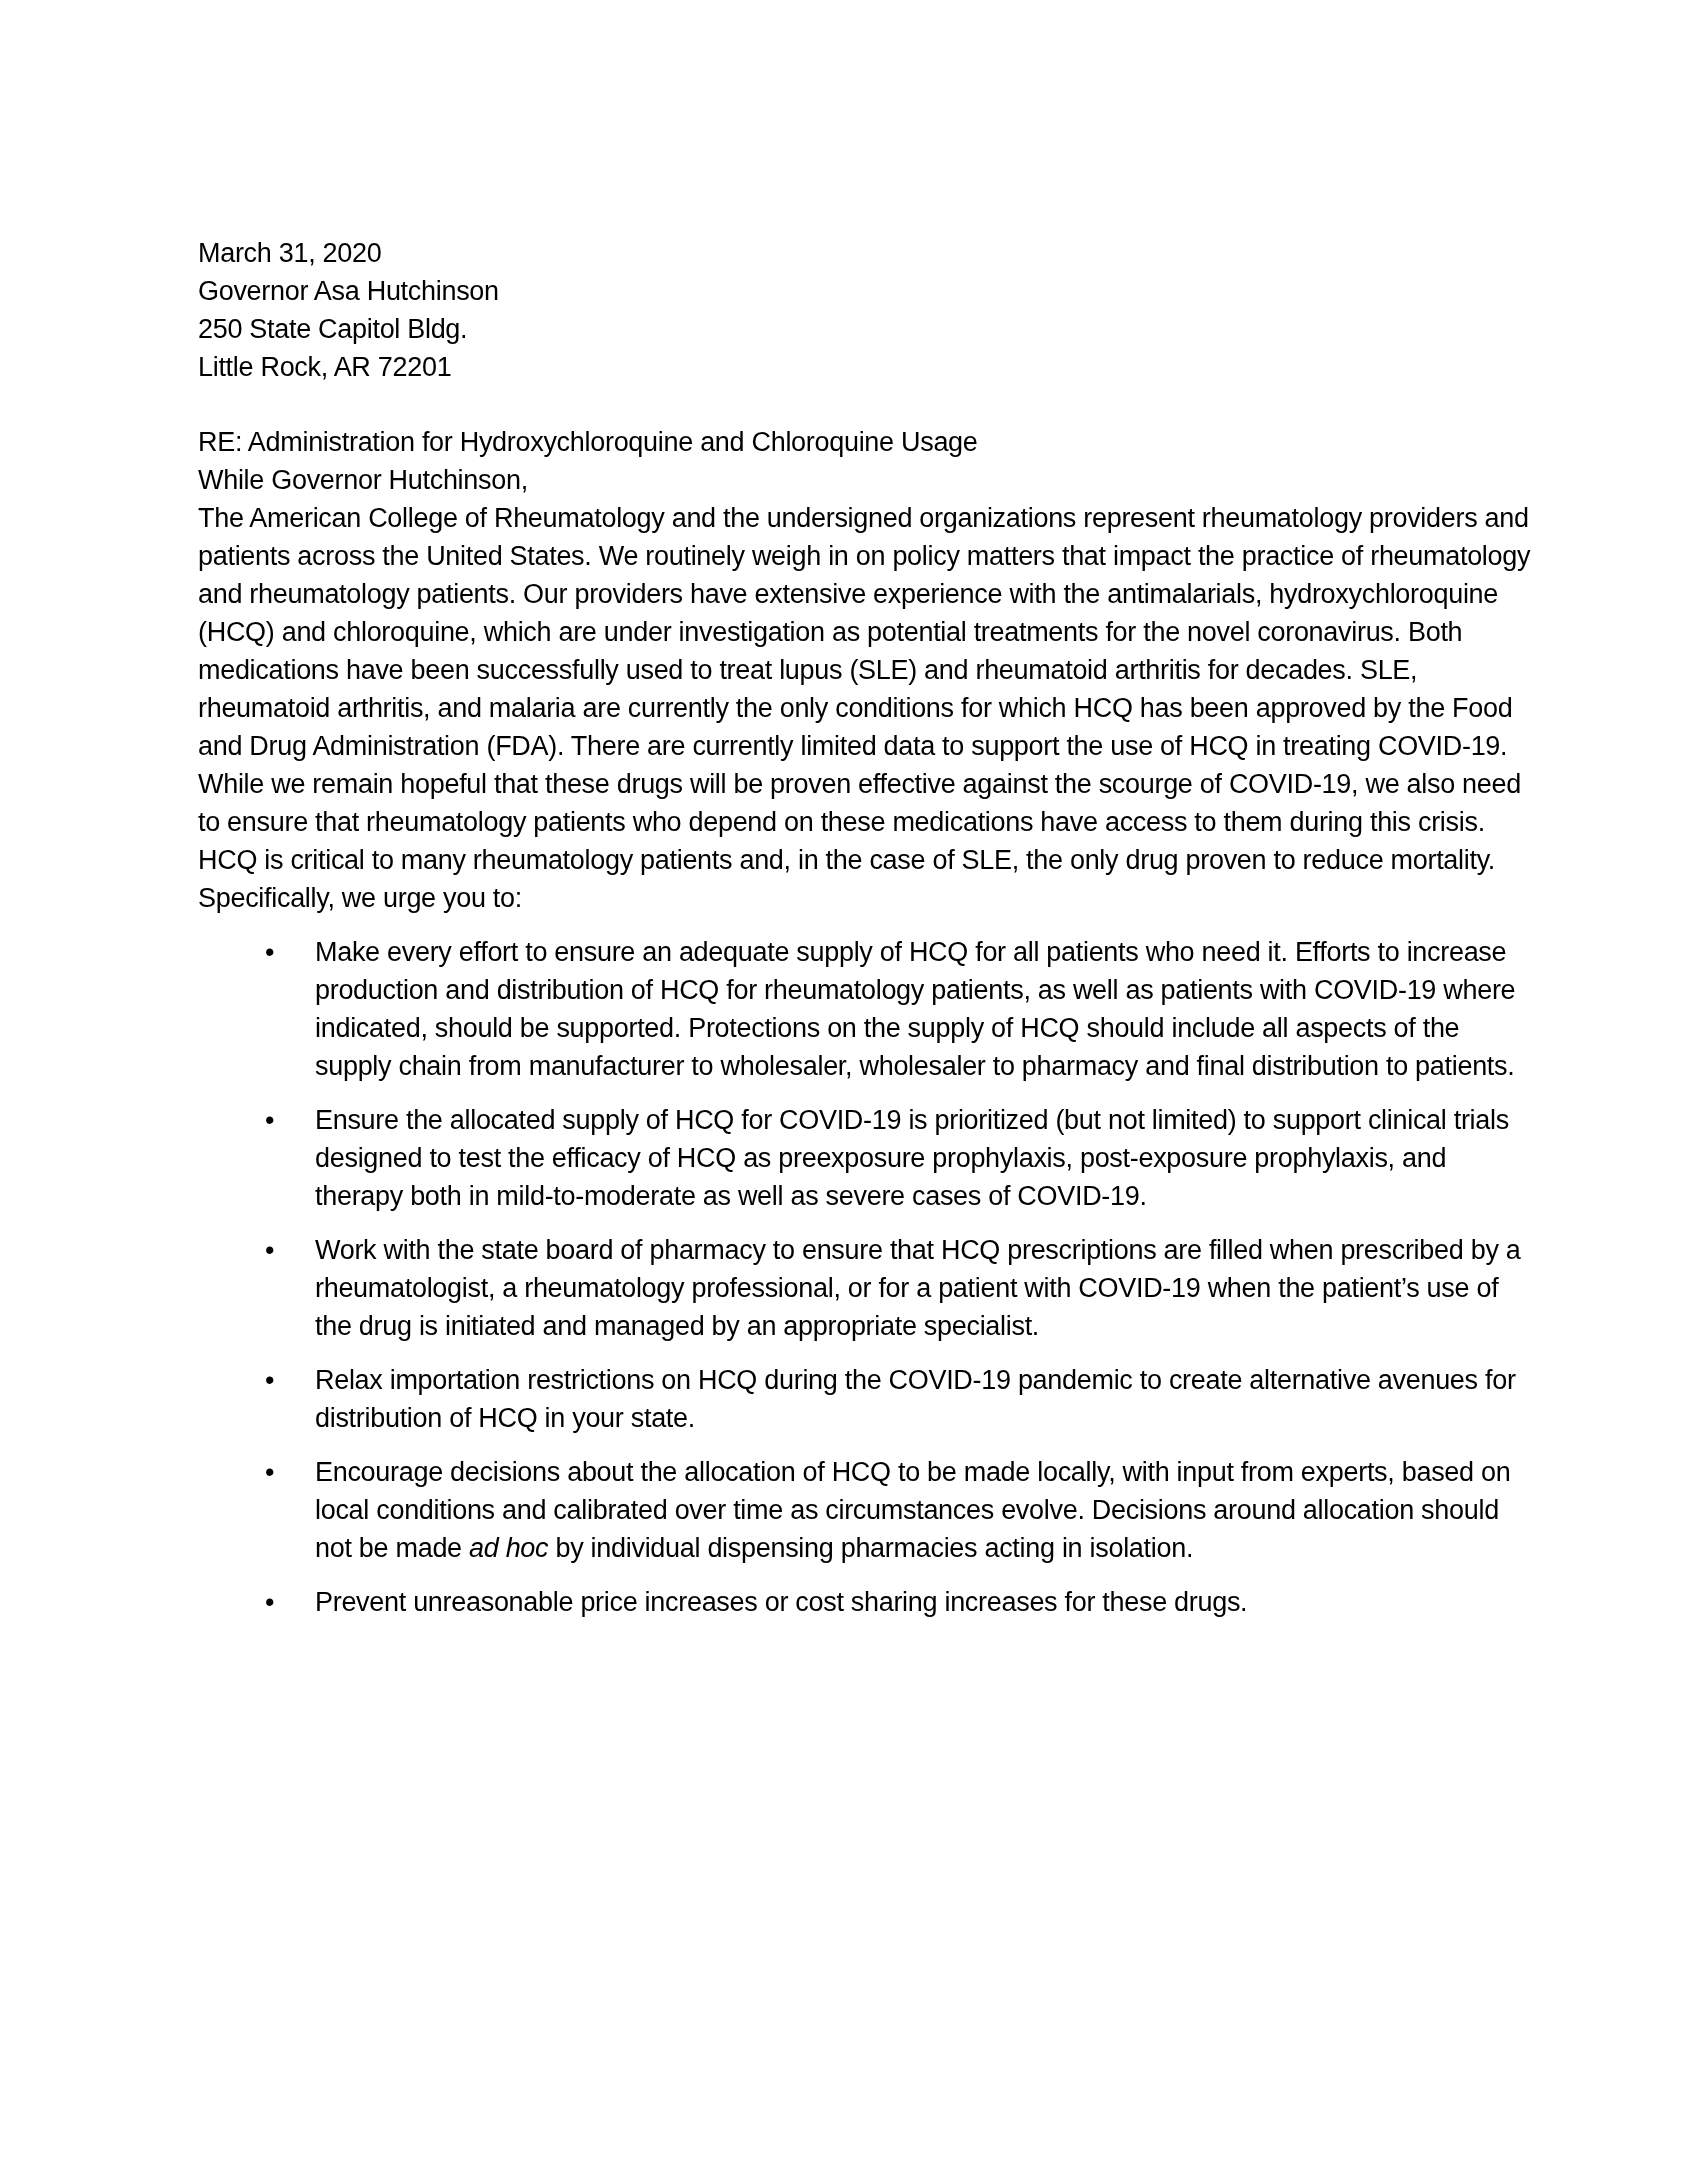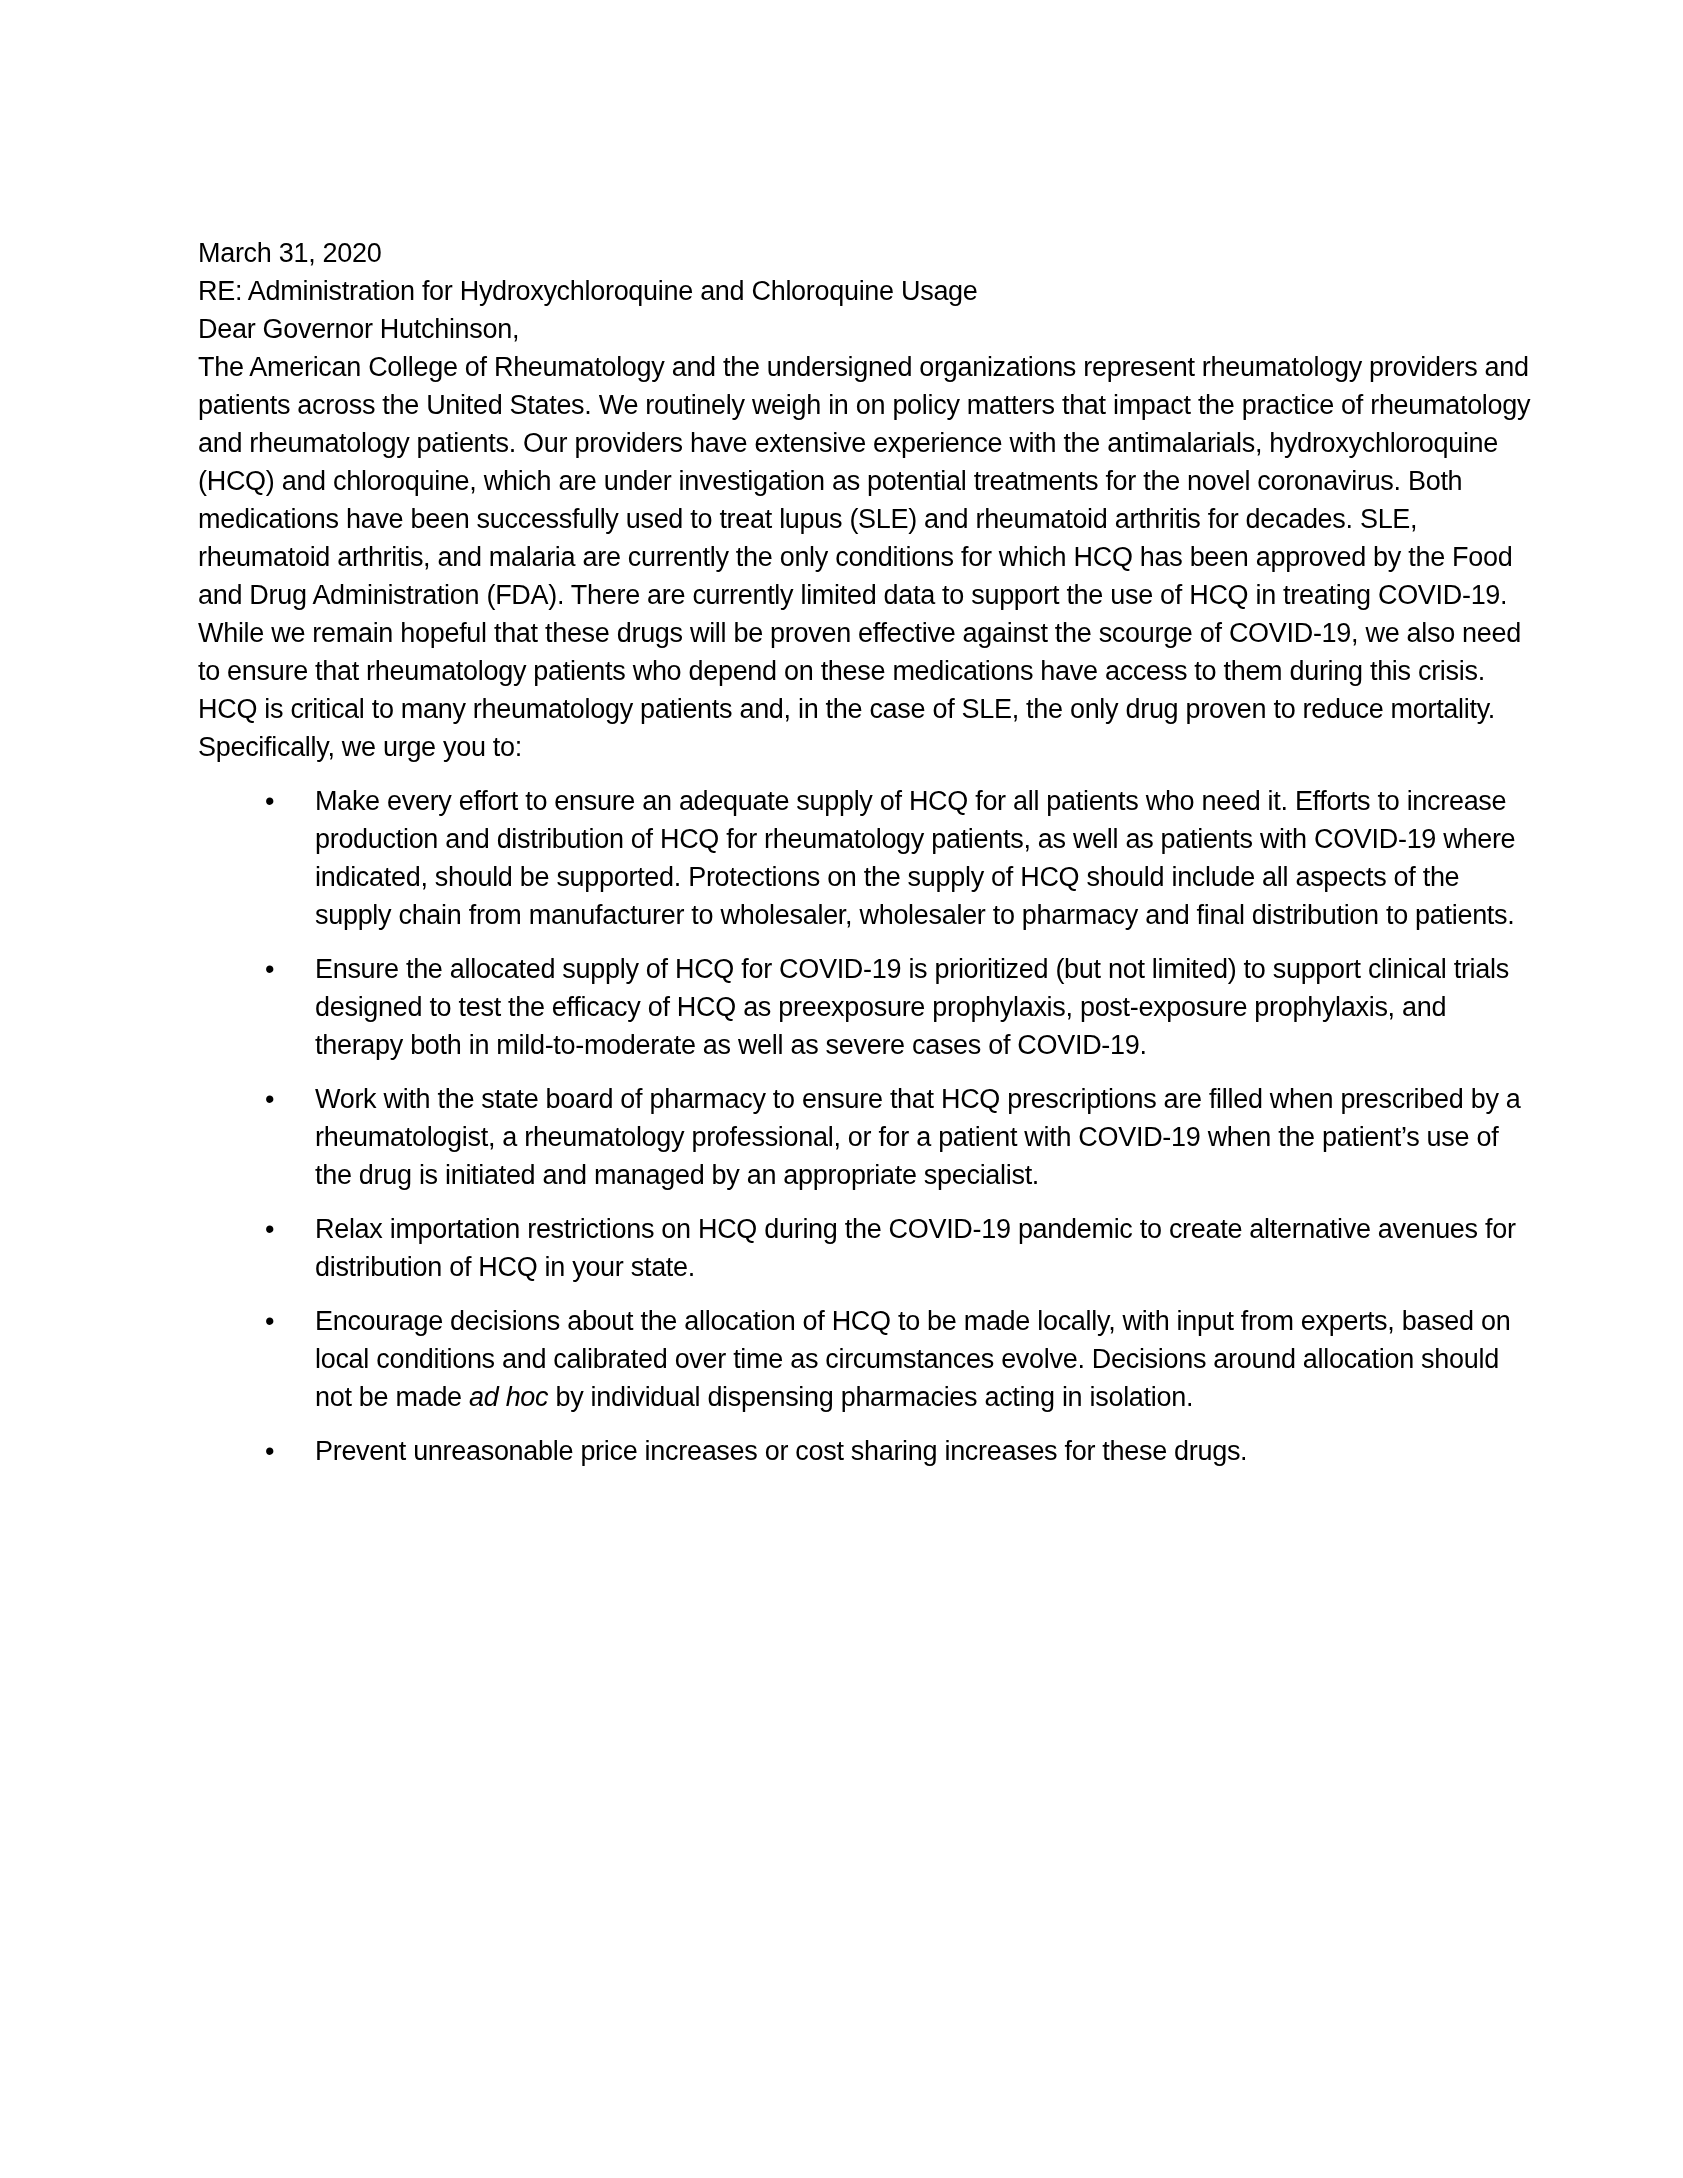--- a/index.html
+++ b/index.html
@@ -46,24 +46,29 @@
   }
   em.italic { font-style: italic; }
 </style>
 </head>
 <body>
 
 <div class="page">
 
   <p class="date">March 31, 2020</p>
 
+  <div class="address-block">
+    <p>Governor Asa Hutchinson</p>
+    <p>250 State Capitol Bldg.</p>
+    <p>Little Rock, AR 72201</p>
+  </div>
 
   <p class="subject">RE: Administration for Hydroxychloroquine and Chloroquine Usage</p>
 
-  <p class="salutation">Dear Governor Hutchinson,</p>
+  <p class="salutation">While Governor Hutchinson,</p>
 
   <p class="para">The American College of Rheumatology and the undersigned organizations represent rheumatology providers and patients across the United States. We routinely weigh in on policy matters that impact the practice of rheumatology and rheumatology patients. Our providers have extensive experience with the antimalarials, hydroxychloroquine (HCQ) and chloroquine, which are under investigation as potential treatments for the novel coronavirus. Both medications have been successfully used to treat lupus (SLE) and rheumatoid arthritis for decades. SLE, rheumatoid arthritis, and malaria are currently the only conditions for which HCQ has been approved by the Food and Drug Administration (FDA). There are currently limited data to support the use of HCQ in treating COVID-19.</p>
 
   <p class="para para2">While we remain hopeful that these drugs will be proven effective against the scourge of COVID-19, we also need to ensure that rheumatology patients who depend on these medications have access to them during this crisis. HCQ is critical to many rheumatology patients and, in the case of SLE, the only drug proven to reduce mortality.&nbsp; Specifically, we urge you to:</p>
 
   <ul class="bullets">
     <li><span>Make every effort to ensure an adequate supply of HCQ for all patients who need it. Efforts to increase production and distribution of HCQ for rheumatology patients, as well as patients with COVID-19 where indicated, should be supported. Protections on the supply of HCQ should include all aspects of the supply chain from manufacturer to wholesaler, wholesaler to pharmacy and final distribution to patients.</span></li>
     <li><span>Ensure the allocated supply of HCQ for COVID-19 is prioritized (but not limited) to support clinical trials designed to test the efficacy of HCQ as preexposure prophylaxis, post-exposure prophylaxis, and therapy both in mild-to-moderate as well as severe cases of COVID-19.</span></li>
     <li><span>Work with the state board of pharmacy to ensure that HCQ prescriptions are filled when prescribed by a rheumatologist, a rheumatology professional, or for a patient with COVID-19 when the patient’s use of the drug is initiated and managed by an appropriate specialist.</span></li>
     <li><span>Relax importation restrictions on HCQ during the COVID-19 pandemic to create alternative avenues for distribution of HCQ in your state.</span></li>

